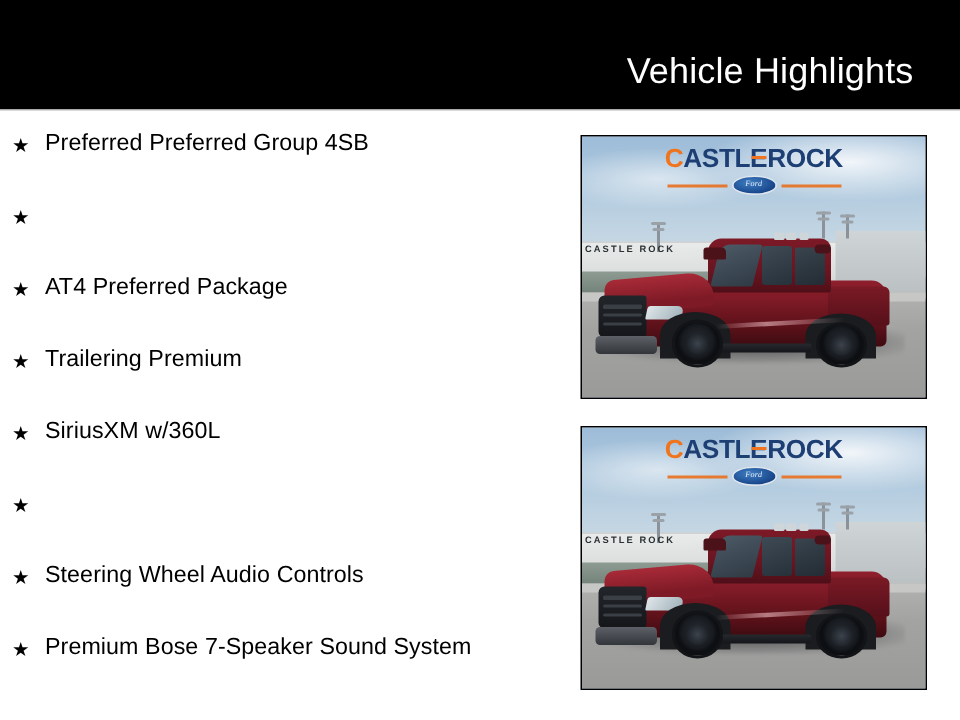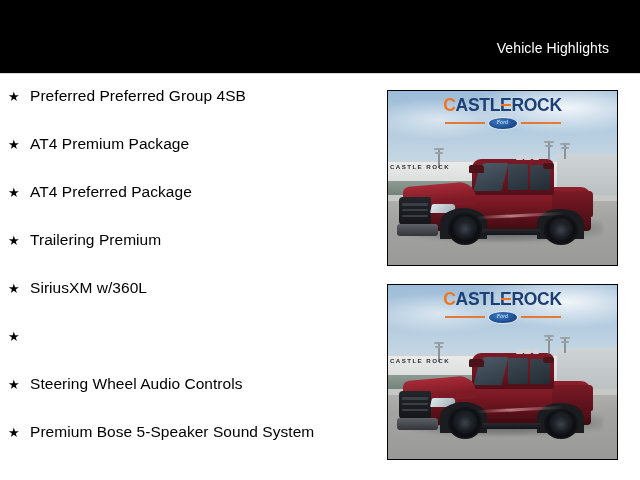--- a/index.html
+++ b/index.html
@@ -11,21 +11,21 @@
   }
   #page { position: relative; width: 640px; height: 480px; background: #fff; }
 
   
   .header {
     position: absolute; left: 0; top: 0; width: 640px; height: 73px;
     background: #000000;
   }
   .header-title {
     position: absolute; right: 31px; bottom: 13px;
-    color: #ffffff; font-size: 14px; line-height: 24px;
+    color: #ffffff; font-size: 24px; line-height: 24px;
     letter-spacing: 0.1px; white-space: nowrap;
   }
   .header-rule {
     position: absolute; left: 0; top: 73px; width: 640px; height: 1px;
     background: #d9d9d9;
   }
 
   
   .highlights {
     position: absolute; left: 0; top: 80px; width: 372px;
@@ -271,21 +271,20 @@
 
   <div class="highlights">
 
     <div class="hl-item">
       <span class="star">★</span>
       <span class="label">Preferred Preferred Group 4SB</span>
     </div>
 
     <div class="hl-item">
       <span class="star">★</span>
-      <span class="label">AT4 Premium Package</span>
     </div>
 
     <div class="hl-item">
       <span class="star">★</span>
       <span class="label">AT4 Preferred Package</span>
     </div>
 
     <div class="hl-item">
       <span class="star">★</span>
       <span class="label">Trailering Premium</span>
@@ -300,21 +299,21 @@
       <span class="star">★</span>
     </div>
 
     <div class="hl-item">
       <span class="star">★</span>
       <span class="label">Steering Wheel Audio Controls</span>
     </div>
 
     <div class="hl-item">
       <span class="star">★</span>
-      <span class="label">Premium Bose 5-Speaker Sound System</span>
+      <span class="label">Premium Bose 7-Speaker Sound System</span>
     </div>
 
   </div>
 
   <div class="photo-card one">
     <div class="photo">
       <div class="sky"></div>
       <div class="building"></div>
       <div class="building-right"></div>
       <div class="building-glass"></div>

